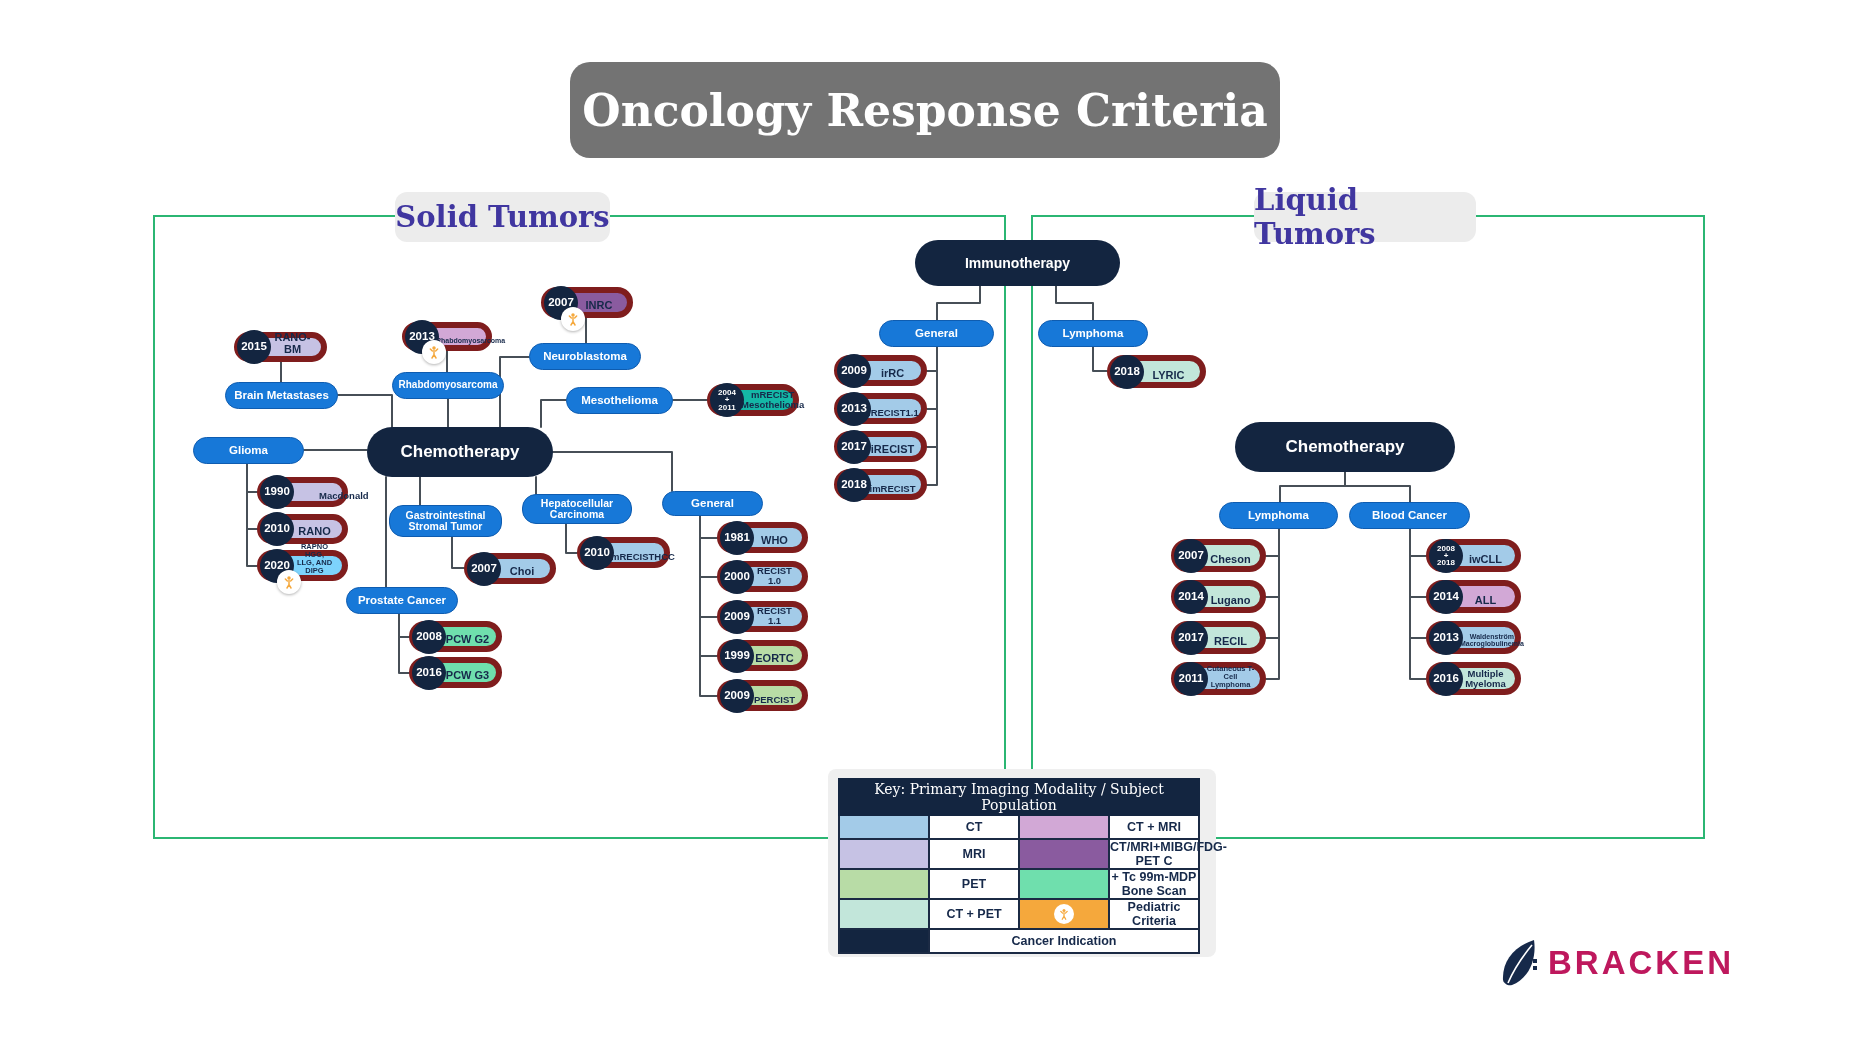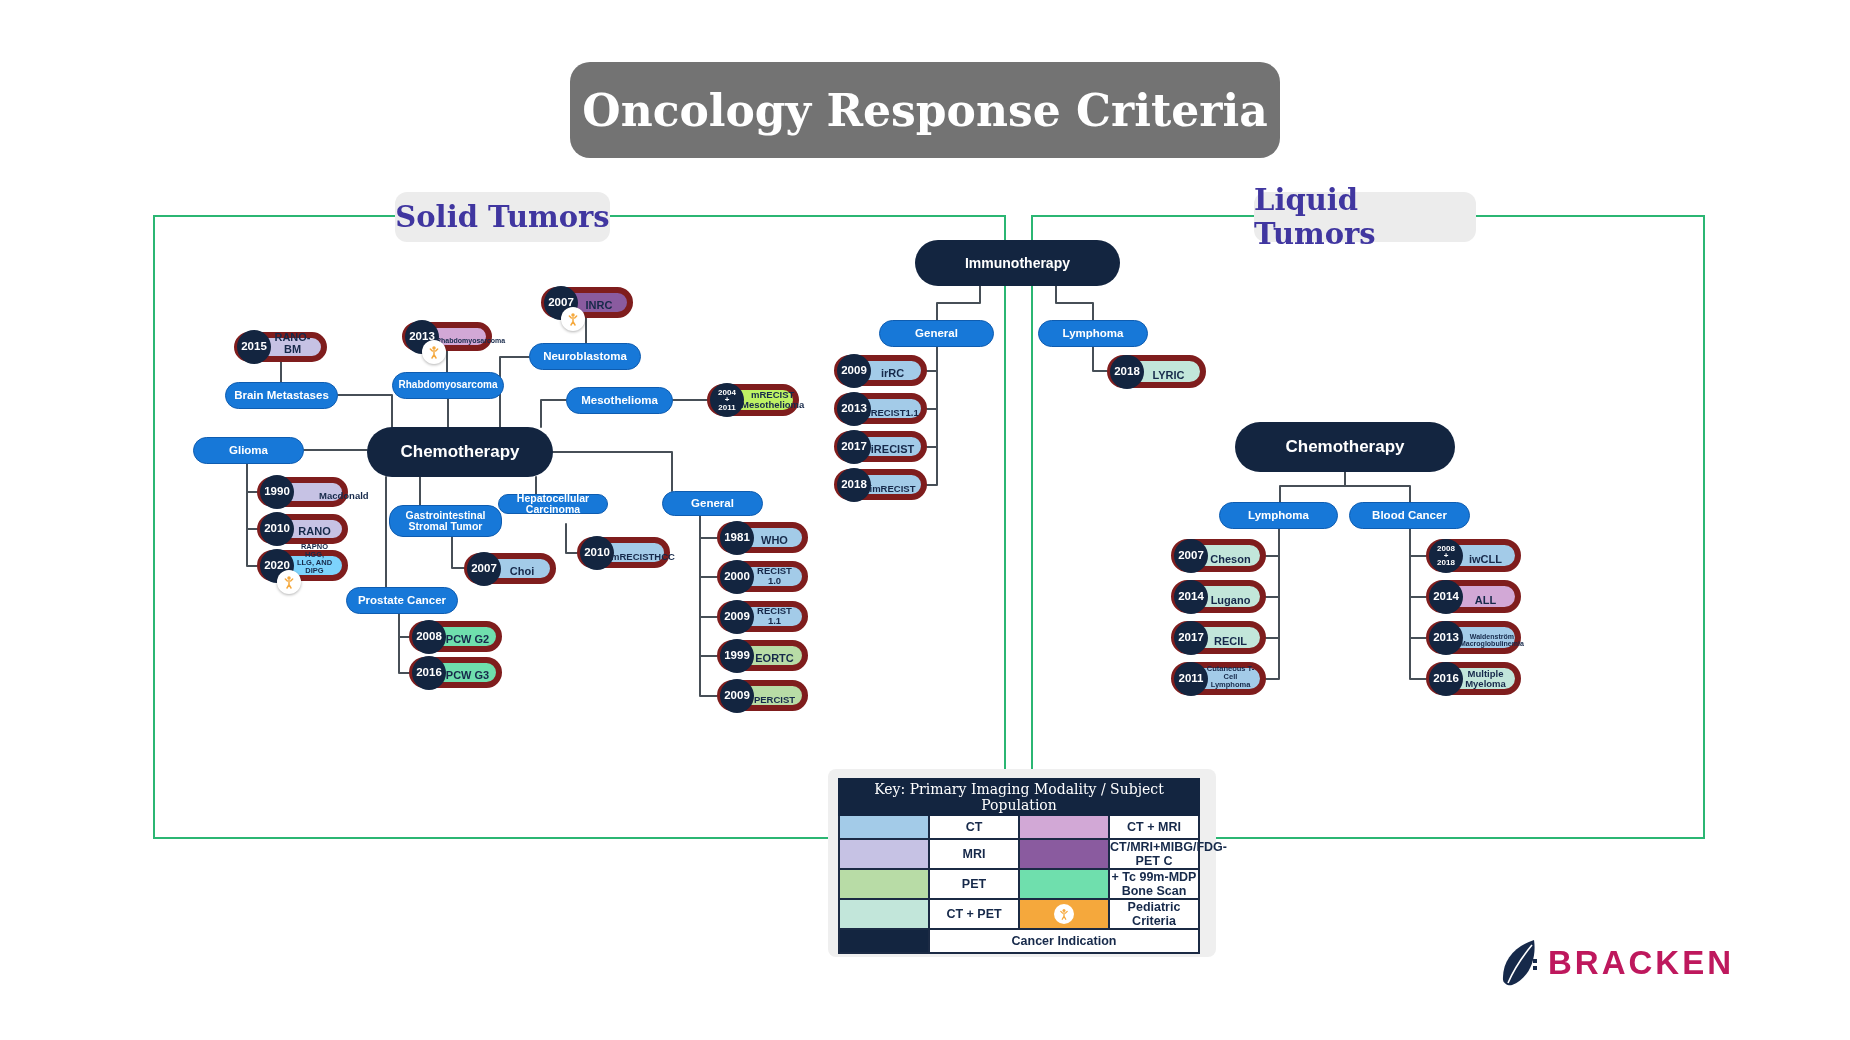--- a/index.html
+++ b/index.html
@@ -128,21 +128,21 @@
     </div>
   <div class="node blue" style="left:566px;top:387px;width:107px;height:27px">
     <span>Mesothelioma</span>
     </div>
   <div class="node blue" style="left:193px;top:437px;width:111px;height:27px">
     <span>Glioma</span>
     </div>
   <div class="node blue two" style="left:389px;top:505px;width:113px;height:32px">
     <span>Gastrointestinal Stromal Tumor</span>
     </div>
-  <div class="node blue two" style="left:498px;top:494px;width:110px;height:20px">
+  <div class="node blue two" style="left:522px;top:494px;width:110px;height:30px">
     <span>Hepatocellular Carcinoma</span>
     </div>
   <div class="node blue" style="left:346px;top:587px;width:112px;height:27px">
     <span>Prostate Cancer</span>
     </div>
   <div class="node blue" style="left:662px;top:491px;width:101px;height:25px">
     <span>General</span>
     </div>
   <div class="node blue" style="left:879px;top:320px;width:115px;height:27px">
     <span>General</span>
@@ -181,21 +181,21 @@
     <span class="ped">
       <svg viewBox="0 0 24 24" width="16" height="16">
           <g stroke="#F5A83C" stroke-width="2.2" stroke-linecap="round" fill="none">
             <circle cx="12" cy="6" r="2.6" fill="#F5A83C" stroke="none"></circle>
             <path d="M6.5,7.5 L9.5,10.5 M17.5,7.5 L14.5,10.5 M12,9.5 L12,16 M12,16 L9,21 M12,16 L15,21"></path>
           </g>
         </svg>
       </span>
     </div>
 
-  <div class="pill" style="left: 707px; top: 384px; width: 92px; height: 32px; background: #bef264;">
+  <div class="pill" style="left: 707px; top: 384px; width: 92px; height: 32px; background: #14b8a6;">
     <span class="year multi">2004
 +
 2011</span>
     <span class="plabel md">mRECIST
 Mesothelioma</span>
     </div>
 
   <div class="pill" style="left: 257px; top: 477px; width: 91px; height: 30px; background: rgb(198, 194, 228); padding-left: 28px;">
     <span class="year">1990</span>
     <span class="plabel md">Macdonald</span>

